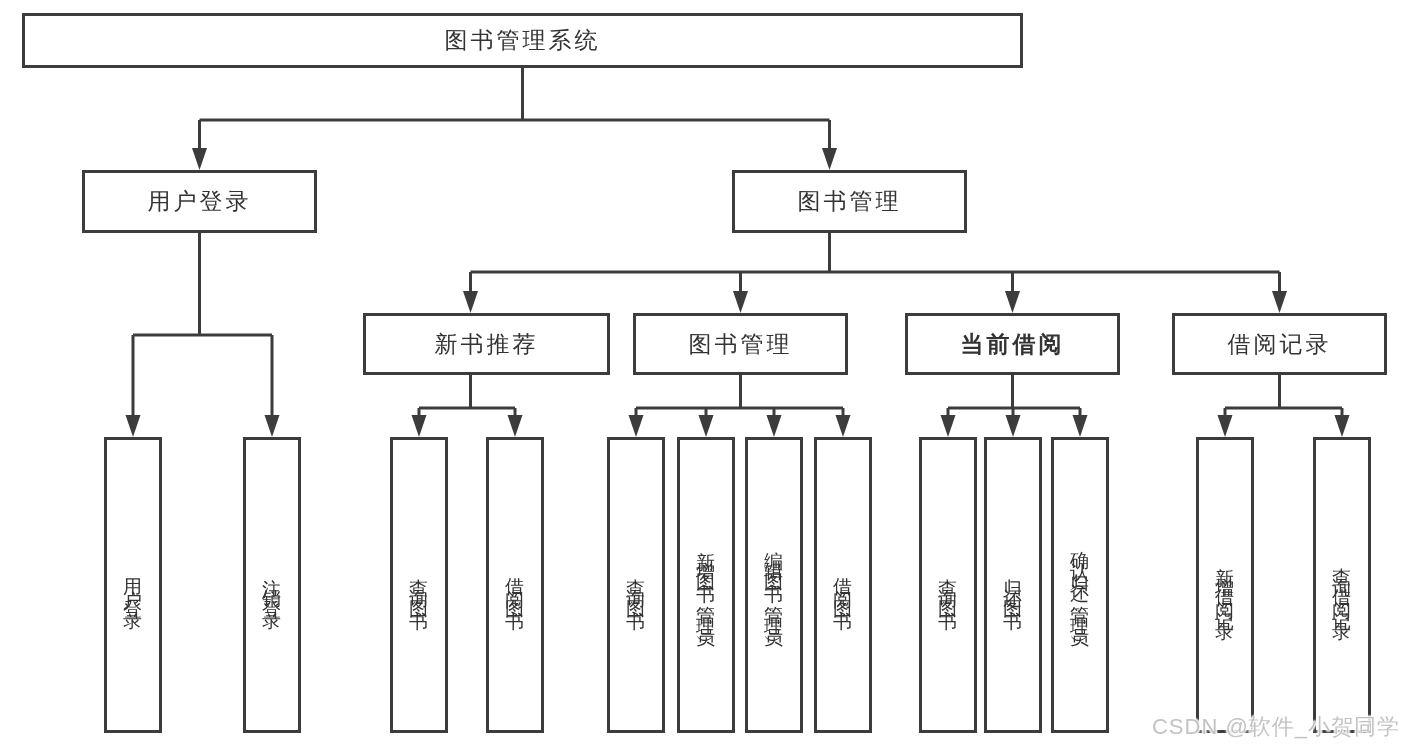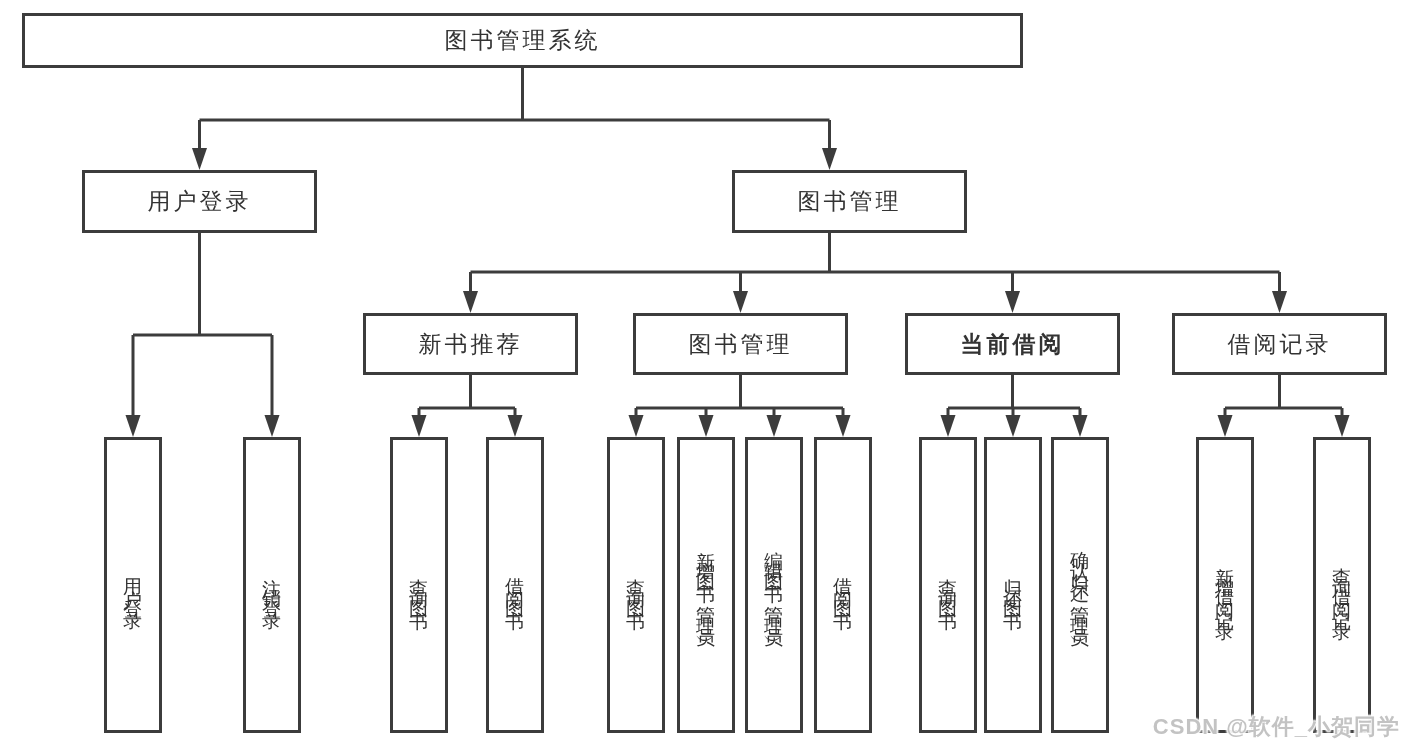--- a/index.html
+++ b/index.html
@@ -53,21 +53,20 @@
     top: 712px;
     right: 5px;
     font-size: 22px;
     letter-spacing: 1px;
     color: #c3c3c3;
     white-space: nowrap;
     text-shadow:
       0 0 2px #ffffff, 0 0 3px #ffffff,
       1px 1px 2px #ffffff, -1px -1px 2px #ffffff,
       1px -1px 2px #ffffff, -1px 1px 2px #ffffff;
-    font-weight: bold;
   }
 </style>
 </head>
 <body>
 
 <div class="stage">
 
   <svg class="connectors" id="connectors" width="1405" height="747" viewBox="0 0 1405 747" xmlns="http://www.w3.org/2000/svg">
       <path d="M522.5 68 V120 M199.5 120 H829.5 M199.5 120 V152 M829.5 120 V152 M199.5 233 V335 M133 335 H272 M133 335 V419 M272 335 V419 M829.5 233 V272 M470.5 272 H1279.5 M470.5 272 V295 M740.5 272 V295 M1012.5 272 V295 M1279.5 272 V295 M470.5 375 V408 M419 408 H515 M419 408 V419 M515 408 V419 M740.5 375 V408 M636 408 H843 M636 408 V419 M706 408 V419 M774 408 V419 M843 408 V419 M1012.5 375 V408 M948 408 H1080 M948 408 V419 M1013 408 V419 M1080 408 V419 M1279.5 375 V408 M1225 408 H1342 M1225 408 V419 M1342 408 V419" fill="none" stroke="#3c3c3c" stroke-width="3"></path>
       <polygon points="192,148 207,148 199.5,170" fill="#3c3c3c"></polygon>
@@ -95,21 +94,21 @@
     <span>图书管理系统</span>
   </div>
 
   <div class="node hbox" style="left:82px; top:170px; width:235px; height:63px;">
     <span>用户登录</span>
   </div>
   <div class="node hbox" style="left:732px; top:170px; width:235px; height:63px;">
     <span>图书管理</span>
   </div>
 
-  <div class="node hbox" style="left:363px; top:313px; width:215px; height:62px;">
+  <div class="node hbox" style="left:363px; top:313px; width:247px; height:62px;">
     <span>新书推荐</span>
   </div>
   <div class="node hbox" style="left:633px; top:313px; width:215px; height:62px;">
     <span>图书管理</span>
   </div>
   <div class="node hbox" style="left:905px; top:313px; width:215px; height:62px;font-weight:bold;">
     <span>当前借阅</span>
   </div>
   <div class="node hbox" style="left:1172px; top:313px; width:215px; height:62px;">
     <span>借阅记录</span>

